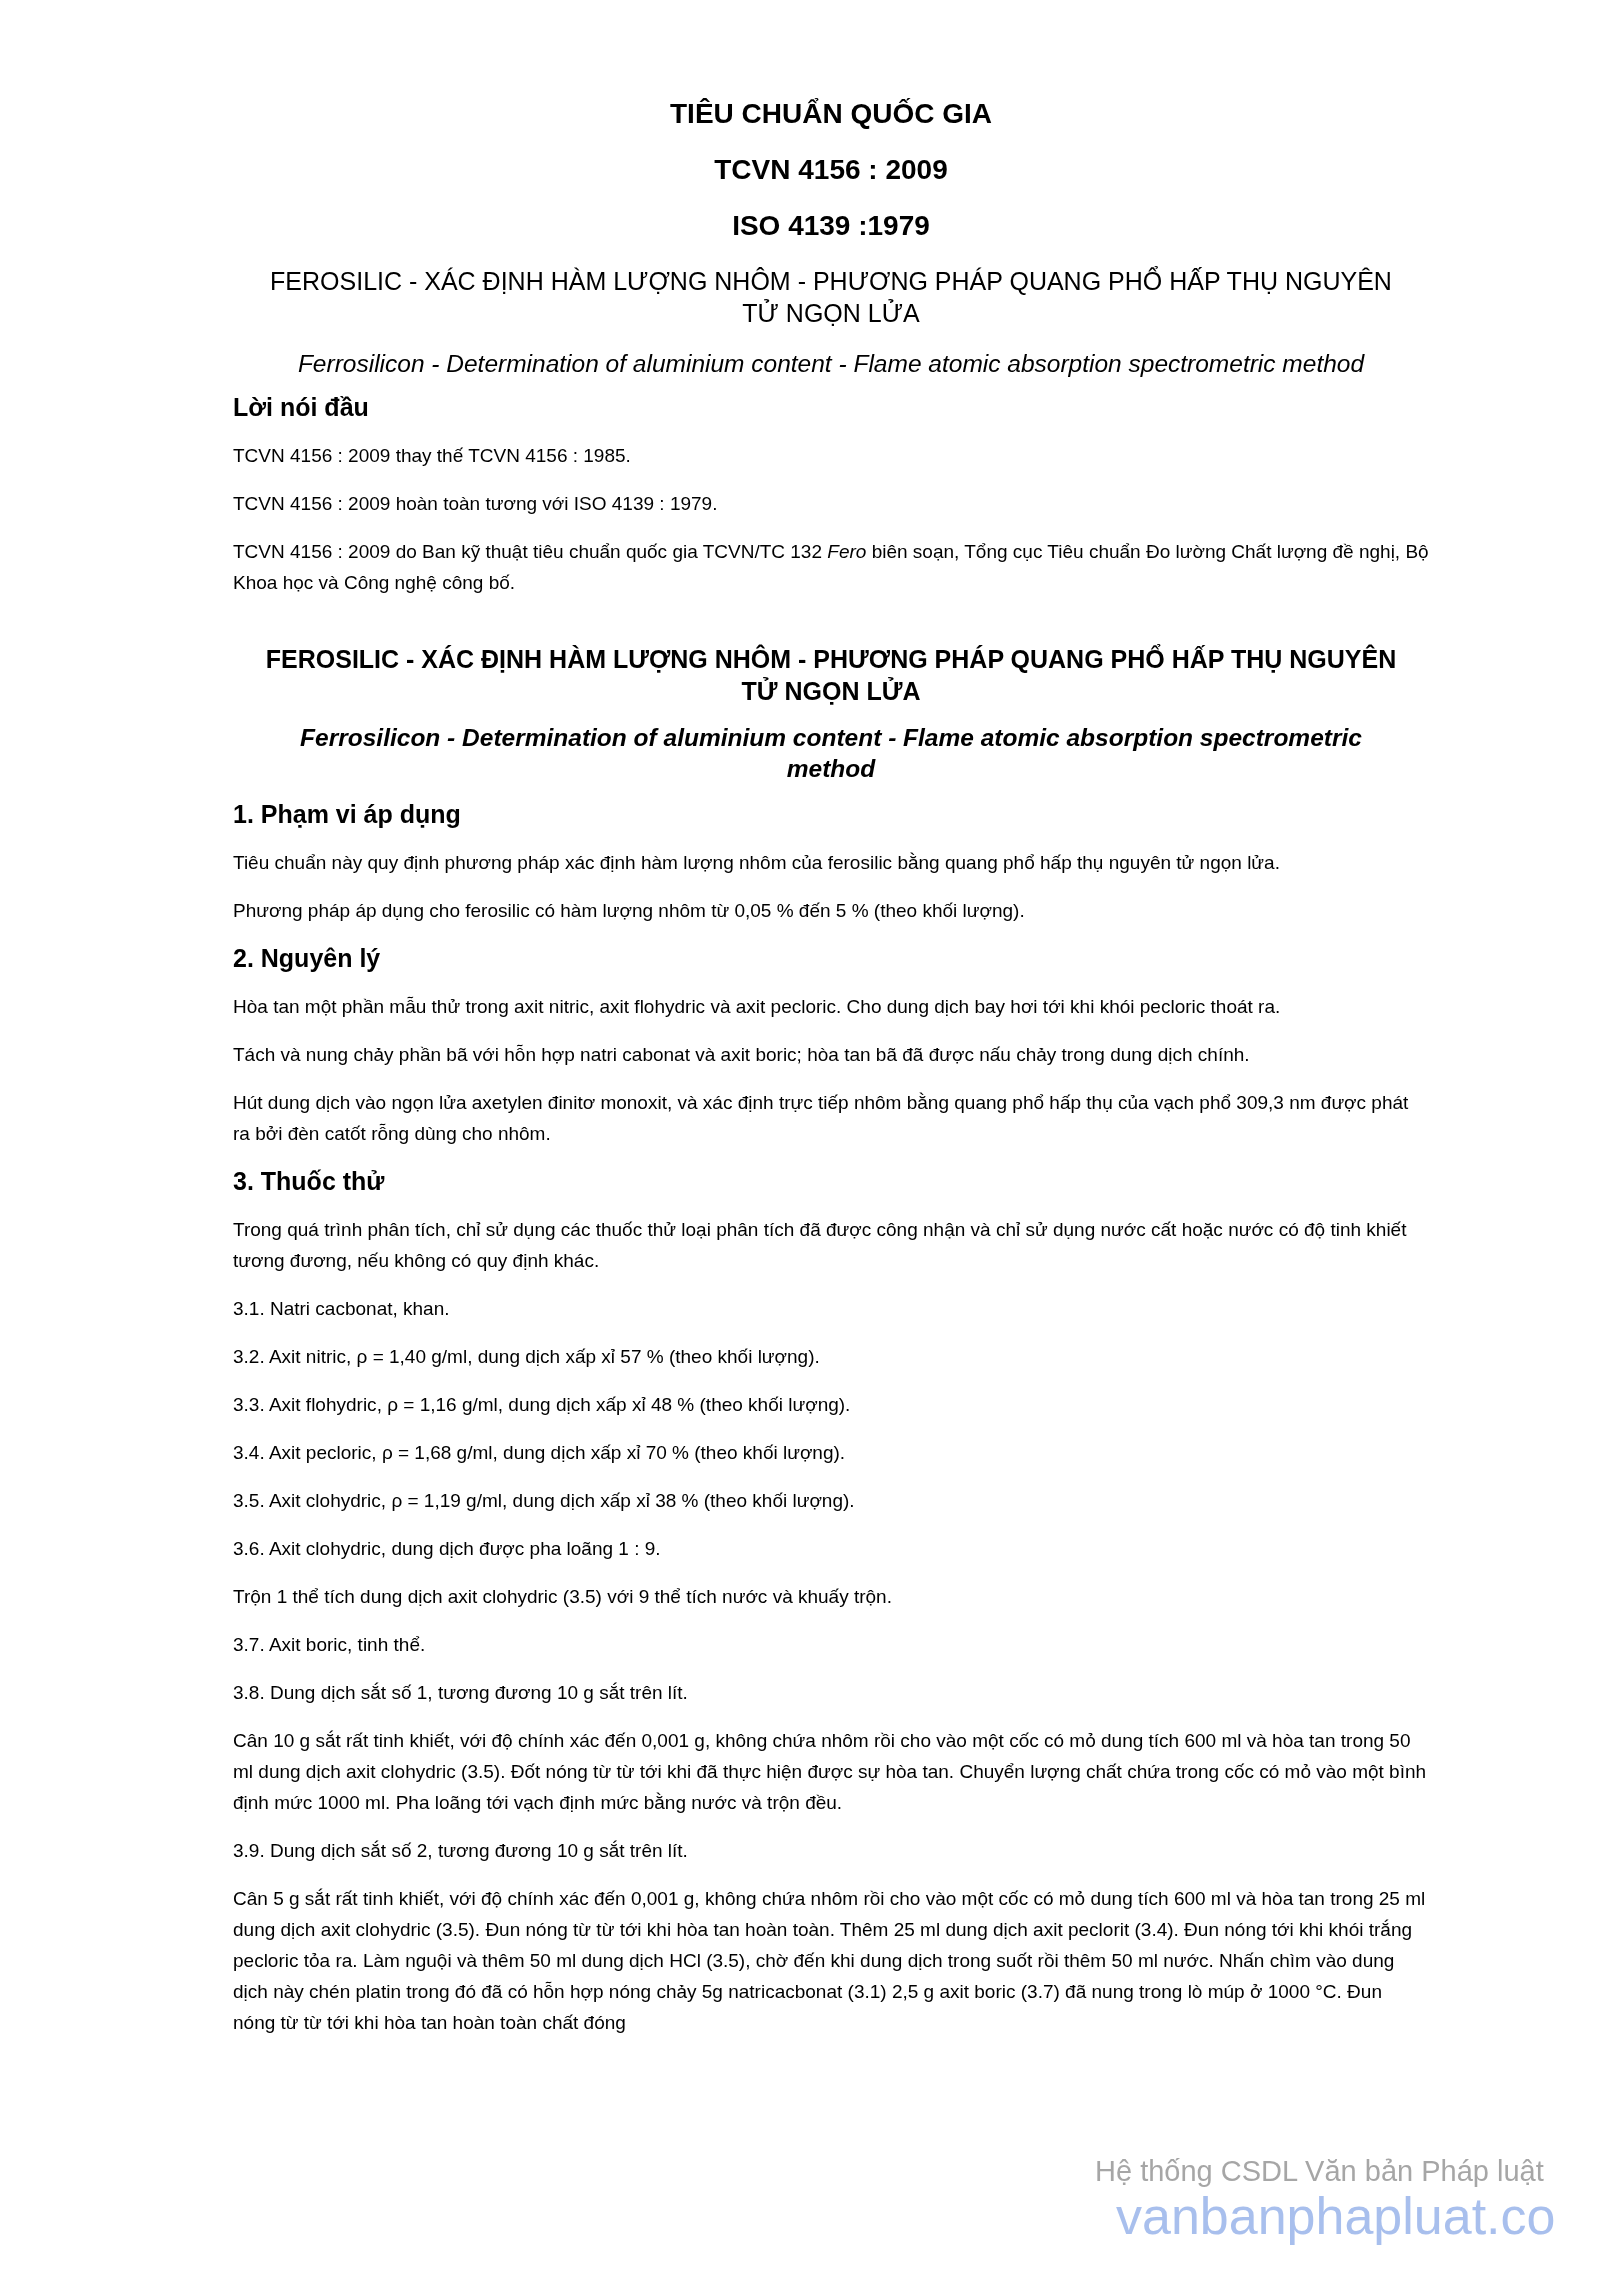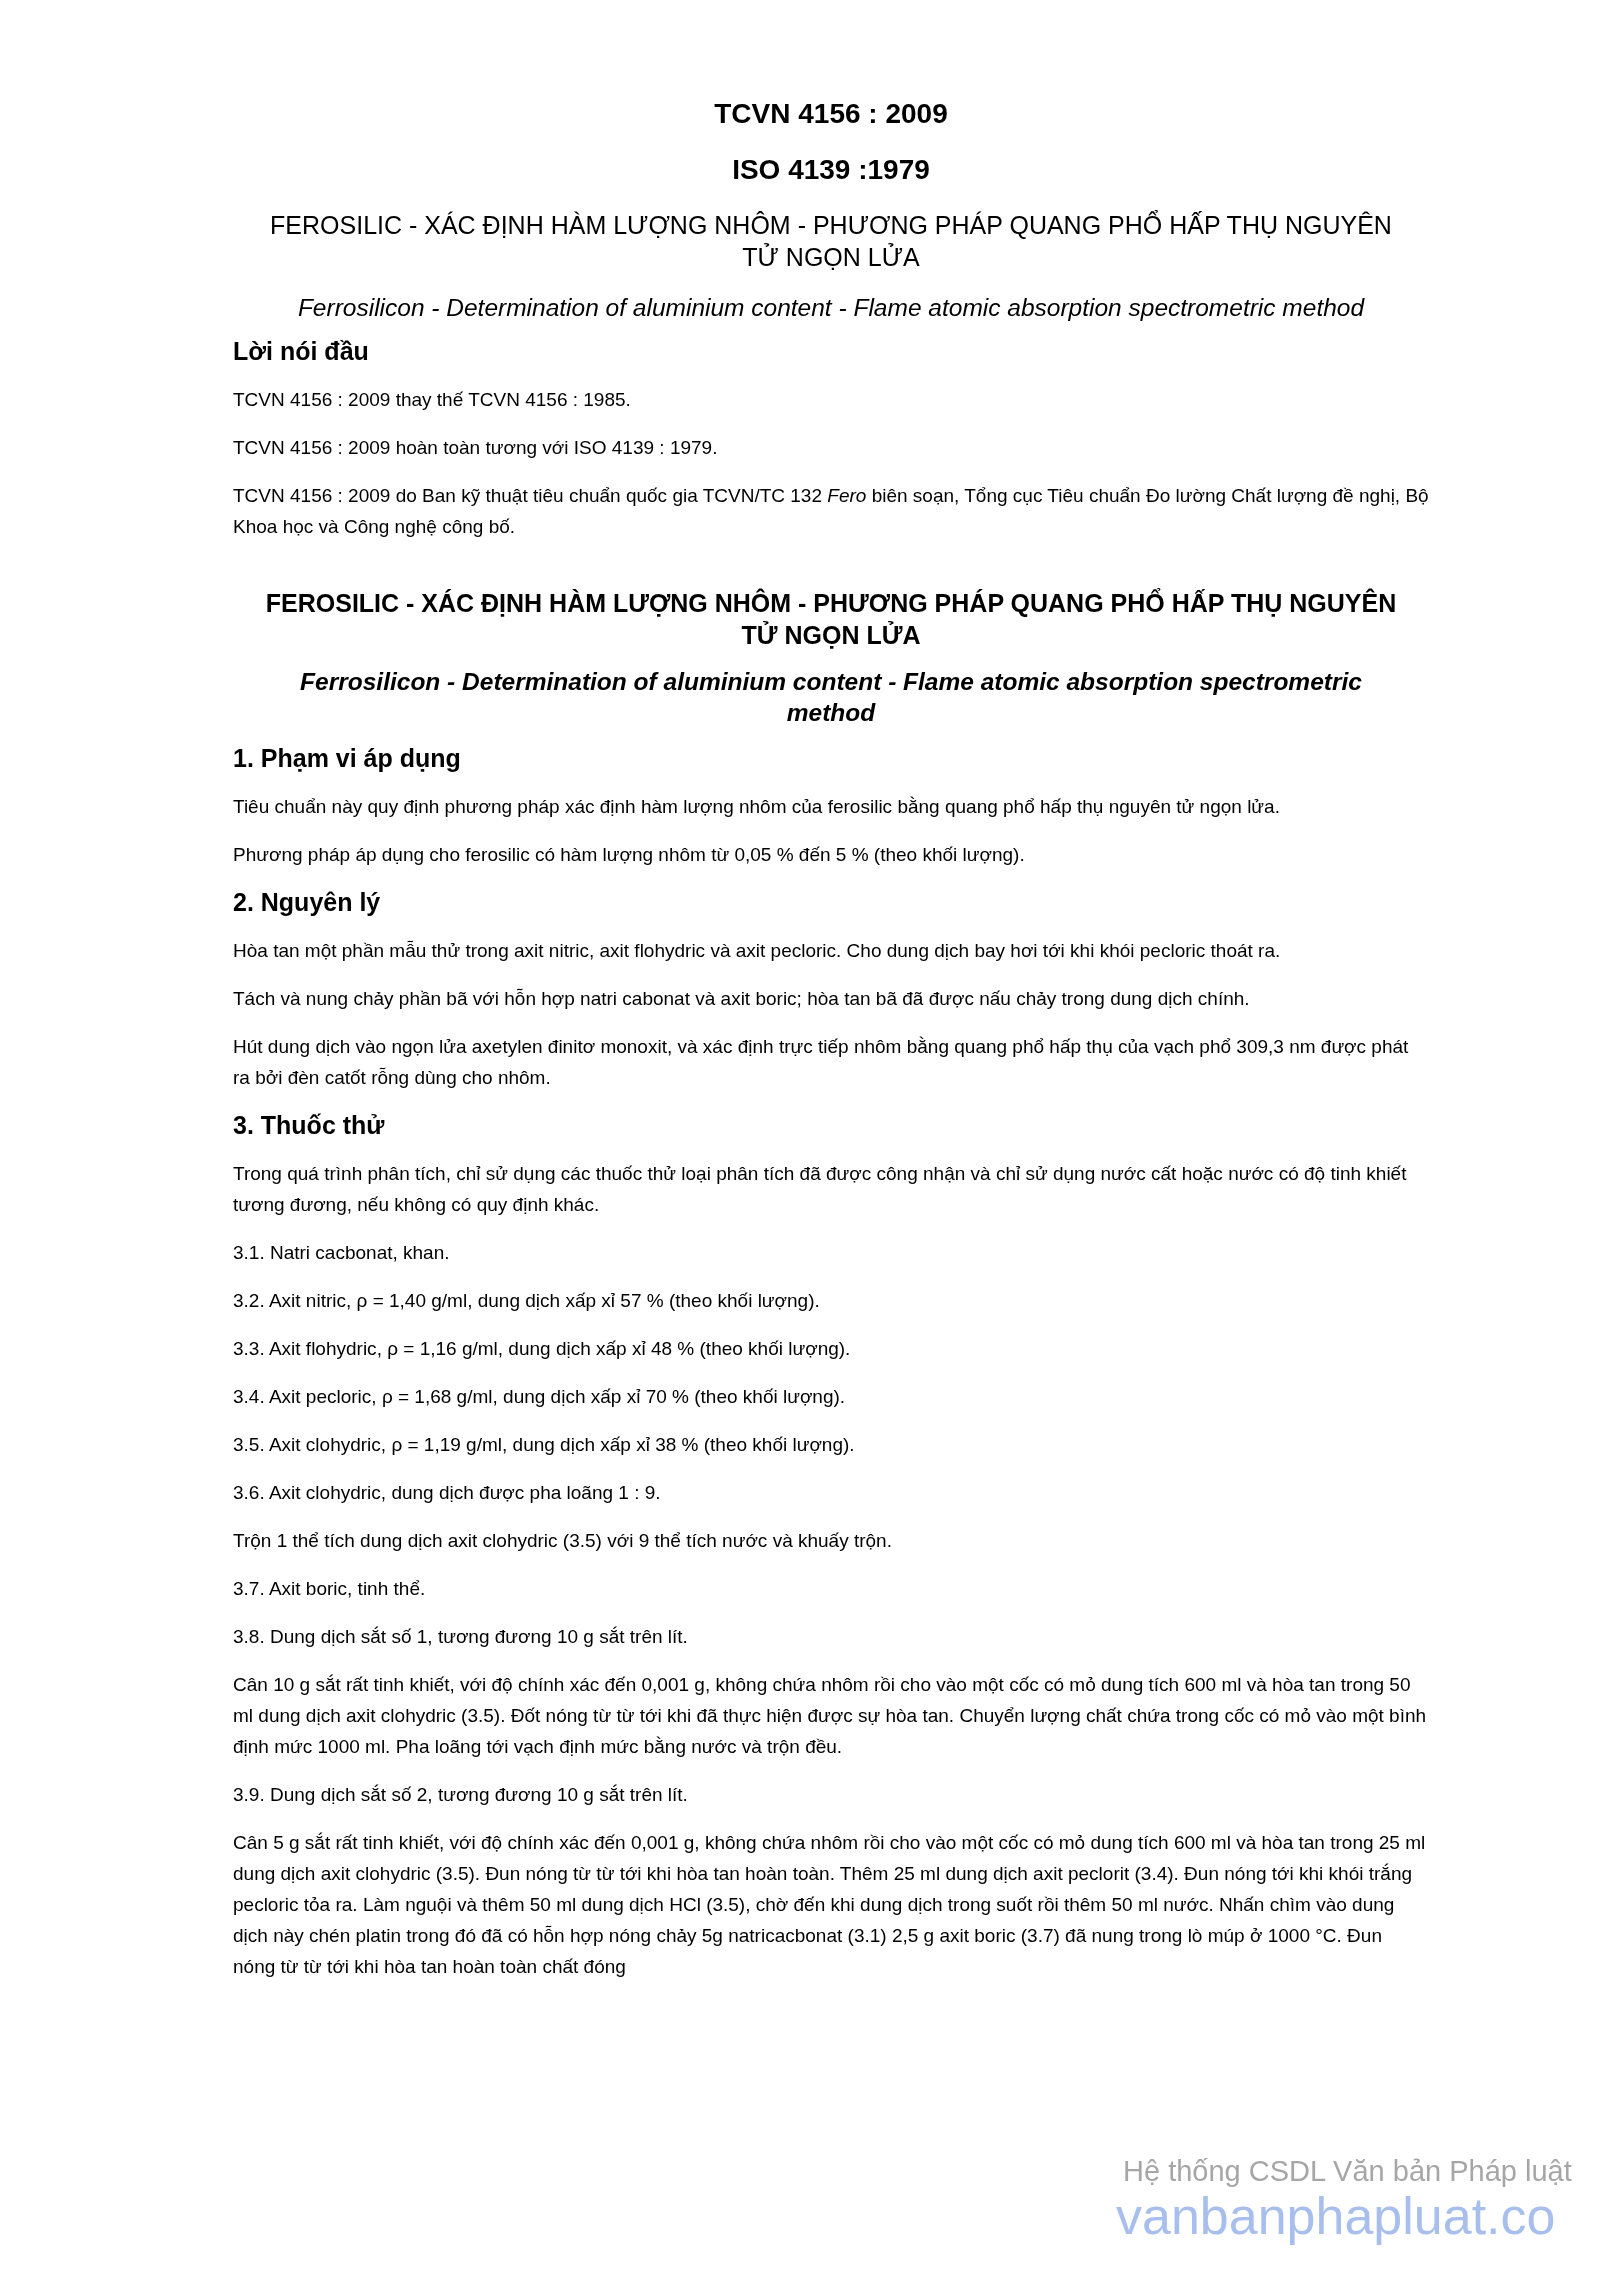--- a/index.html
+++ b/index.html
@@ -78,21 +78,21 @@
     line-height: 31px;
     margin: 0 0 15px 0;
     text-align: center;
   }
 
   .reagent-label { font-weight: normal; }
 
   
   .wm-gray {
     position: absolute;
-    left: 1123px;
+    left: 1095px;
     top: 2155px;
     font-size: 29px;
     line-height: 32px;
     color: rgba(150, 150, 150, 0.85);
     white-space: nowrap;
     pointer-events: none;
   }
   .wm-blue {
     position: absolute;
     left: 1116px;
@@ -102,20 +102,21 @@
     color: rgba(146, 175, 232, 0.80);
     white-space: nowrap;
     pointer-events: none;
   }
 </style>
 </head>
 <body>
 
 <div class="page">
 
+  <div class="h-top">TIÊU CHUẨN QUỐC GIA</div>
   <div class="h-top">TCVN 4156 : 2009</div>
   <div class="h-top">ISO 4139 :1979</div>
 
   <div class="title-vn-top">
     <div>FEROSILIC - XÁC ĐỊNH HÀM LƯỢNG NHÔM - PHƯƠNG PHÁP QUANG PHỔ HẤP THỤ NGUYÊN</div>
     <div>TỬ NGỌN LỬA</div>
   </div>
 
   <div class="title-en-top">Ferrosilicon - Determination of aluminium content - Flame atomic absorption spectrometric method</div>
 

